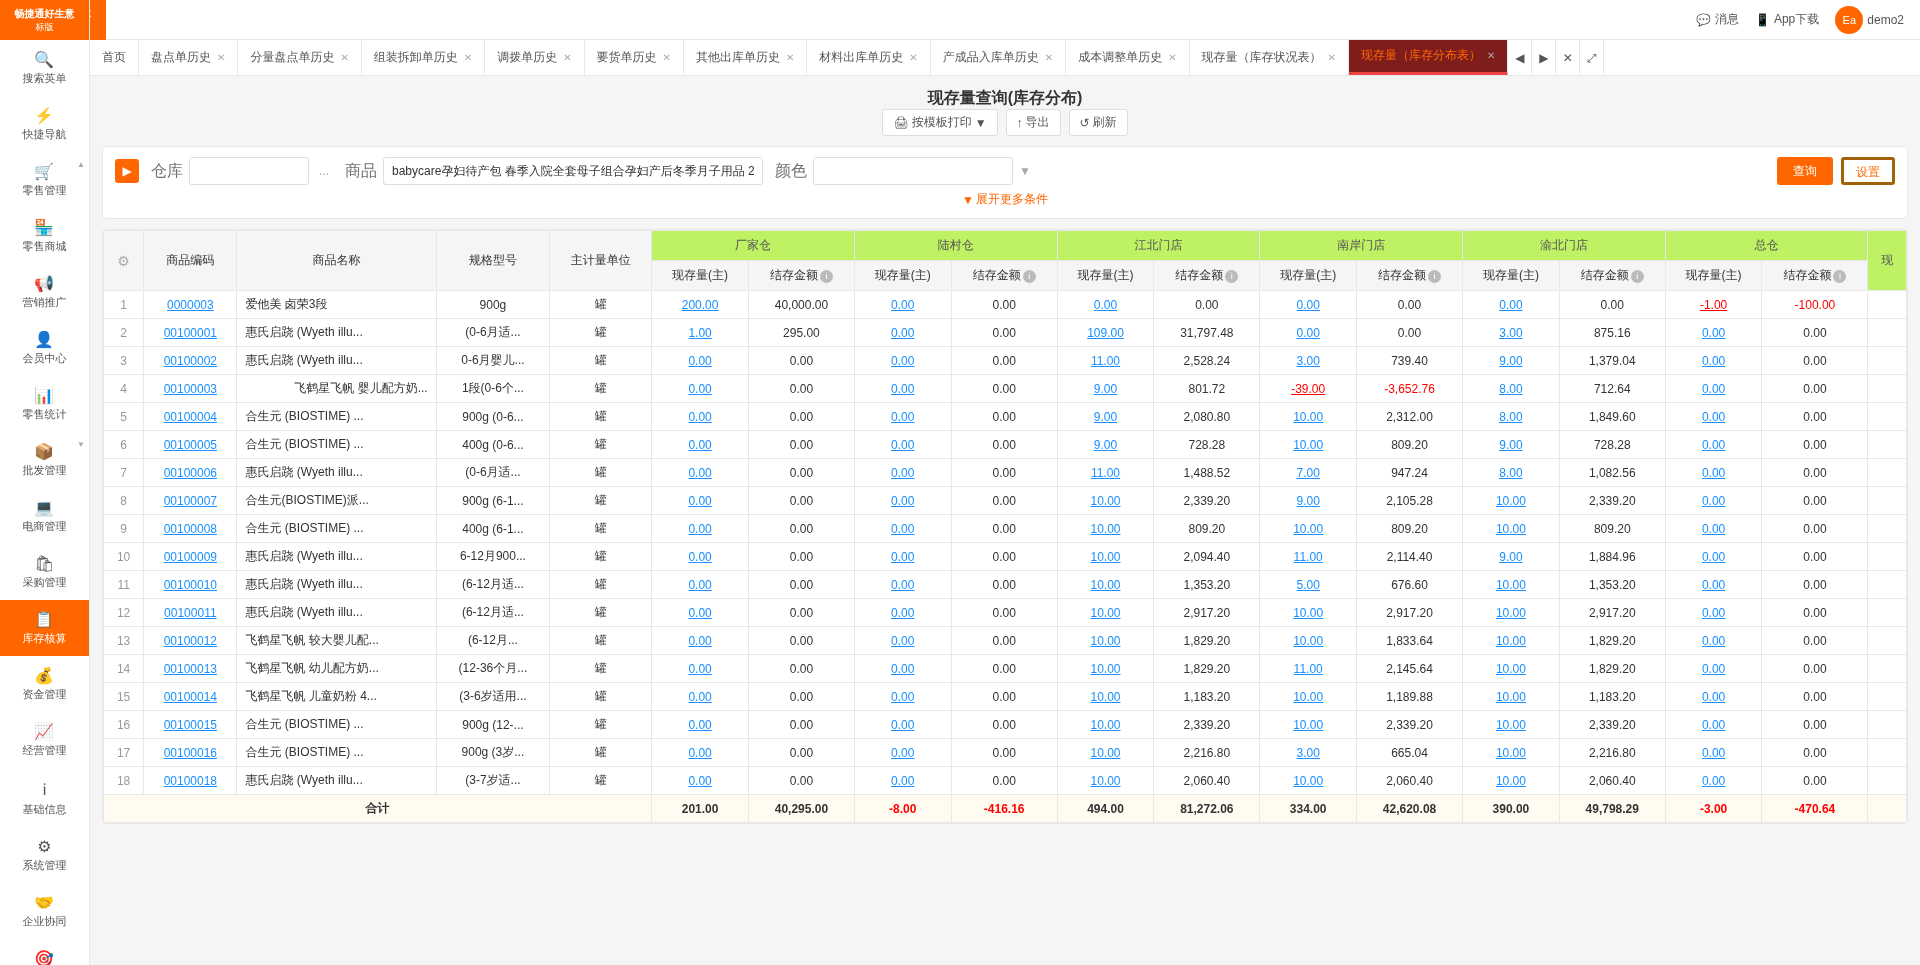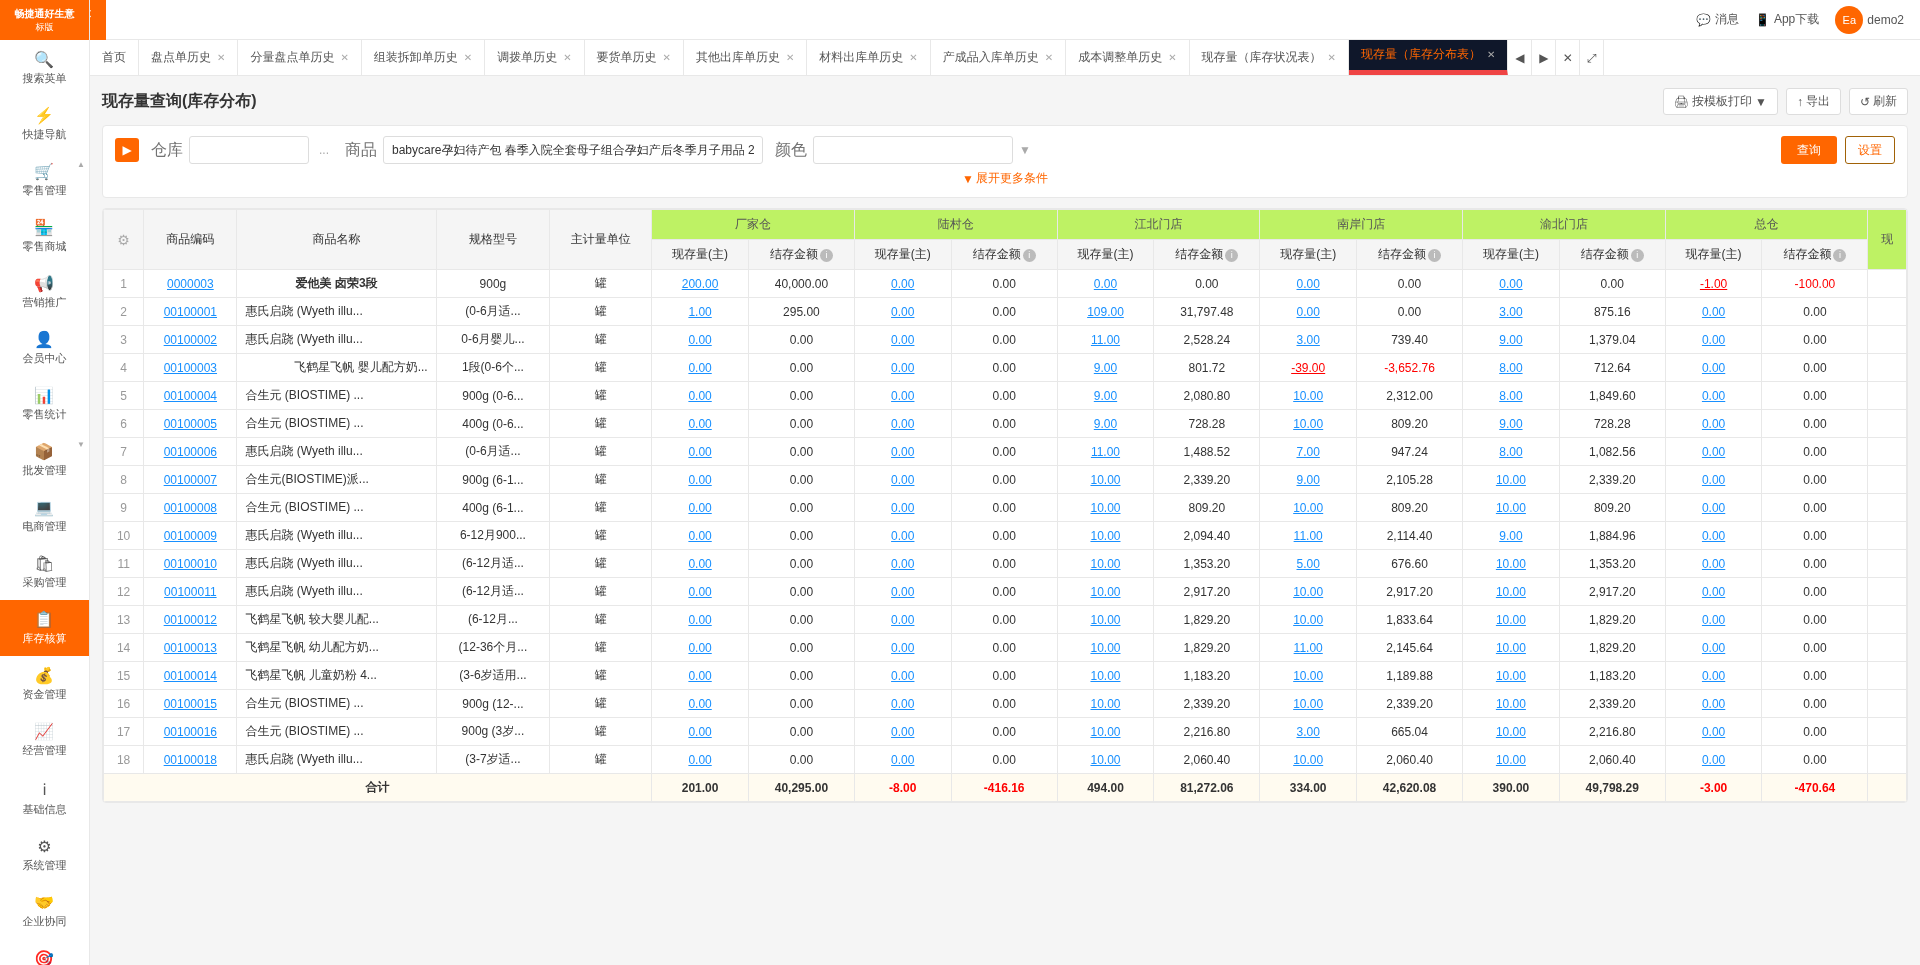--- a/index.html
+++ b/index.html
@@ -43,23 +43,23 @@
       gap: 4px;
       font-size: 12px;
       color: #555;
       cursor: pointer;
       white-space: nowrap;
       border-right: 1px solid #e8e8e8;
       flex-shrink: 0;
       font-family: Liberation Serif, serif;
     }
     .tab-item.active {
-      background: #0f172a;
+      background: #7f1d1d;
       color: #f60;
-      border-bottom: 6px solid #ef4444;
+      border-bottom: 4px solid #ef4444;
     }
     .tab-item .tab-close { color: #aaa; font-size: 10px; margin-left: 2px; }
     .tab-nav-btn {
       width: 24px;
       height: 36px;
       display: flex;
       align-items: center;
       justify-content: center;
       cursor: pointer;
       color: #555;
@@ -107,20 +107,21 @@
       height: calc(100vh - 76px);
       overflow: auto;
     }
 
     
     .page-header {
       display: flex;
       align-items: center;
       justify-content: space-between;
       margin-bottom: 10px;
+      flex-direction: column;
     }
     .page-title { font-size: 16px; font-weight: bold; color: #333; }
     .page-actions { display: flex; gap: 8px; align-items: center; }
     .btn-action {
       padding: 4px 10px;
       border: 1px solid #ddd;
       border-radius: 3px;
       background: #fff;
       cursor: pointer;
       font-size: 12px;
@@ -176,21 +177,21 @@
       border: none;
       border-radius: 3px;
       cursor: pointer;
       font-size: 12px;
       height: 28px;
     }
     .btn-settings {
       padding: 4px 12px;
       background: #fff;
       color: #f60;
-      border: 1px solid #a16207;
+      border: 3px solid #a16207;
       border-radius: 3px;
       cursor: pointer;
       font-size: 12px;
       height: 28px;
     }
     .expand-btn {
       color: #f60;
       cursor: pointer;
       font-size: 12px;
       display: flex;
@@ -531,21 +532,21 @@
           <th>现存量(主)</th>
           <th>结存金额<span class="info-icon">i</span></th>
           <th>现存量(主)</th>
           <th>结存金额<span class="info-icon">i</span></th>
         </tr>
       </thead>
       <tbody id="table-body">
       <tr>
     <td class="row-num">1</td>
     <td><span class="num-link">0000003</span></td>
-    <td style="text-align:center;max-width:160px;overflow:hidden;text-overflow:ellipsis;font-weight:bold;">爱他美 卤荣3段</td>
+    <td style="text-align:left;max-width:160px;overflow:hidden;text-overflow:ellipsis;">爱他美 卤荣3段</td>
     <td>900g</td>
     <td>罐</td>
     <td><span class="num-link ">200.00</span></td>
     <td class="">40,000.00</td>
     <td><span class="num-link ">0.00</span></td>
     <td class="">0.00</td>
     <td><span class="num-link">0.00</span></td>
     <td>0.00</td>
     <td><span class="num-link ">0.00</span></td>
     <td class="">0.00</td>

